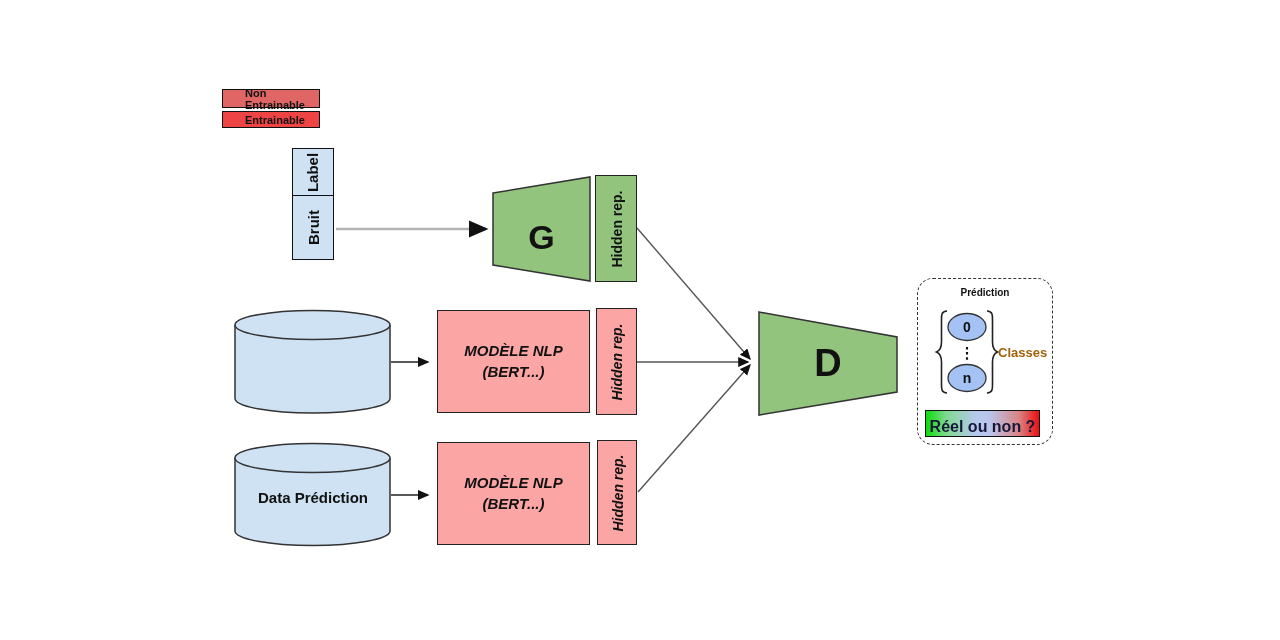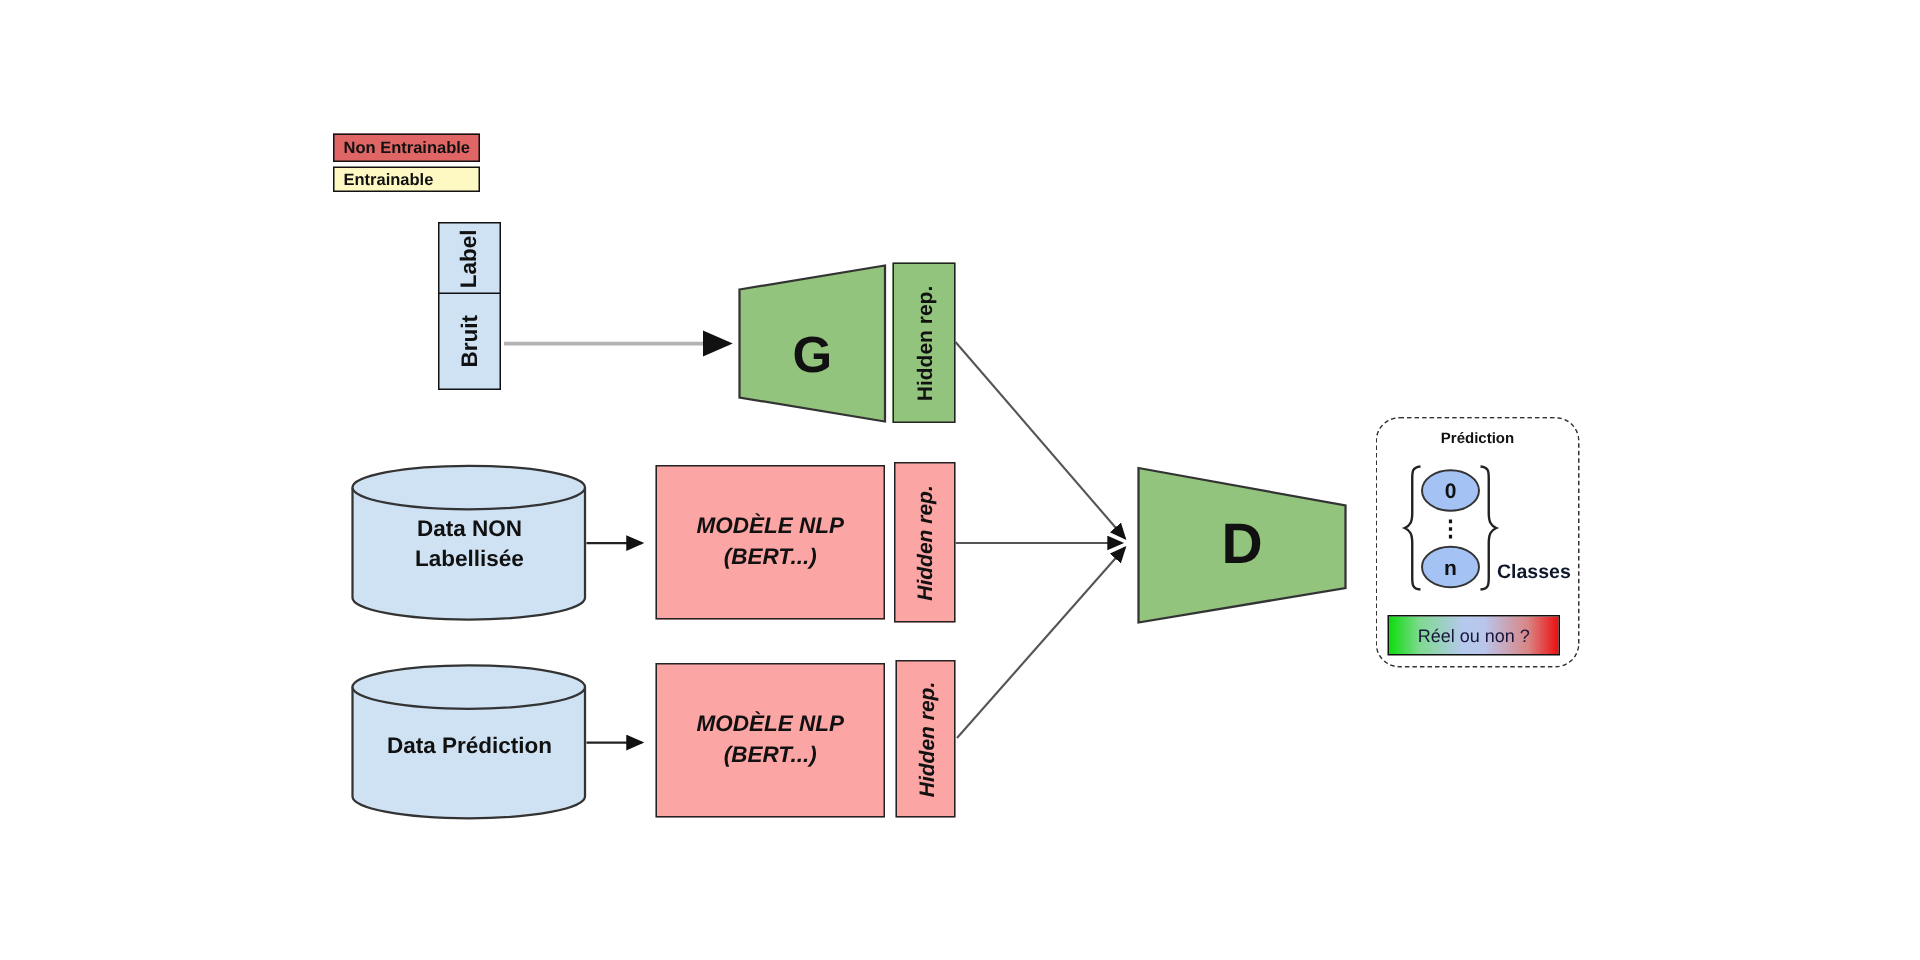--- a/index.html
+++ b/index.html
@@ -5,21 +5,21 @@
   html,body{margin:0;padding:0;background:#ffffff;}
   #canvas{
     position:relative;width:1280px;height:640px;background:#ffffff;
     font-family:"Liberation Sans",sans-serif;overflow:hidden;
   }
   #shapes{position:absolute;left:0;top:0;z-index:1;}
   .abs{position:absolute;z-index:2;box-sizing:border-box;}
   .legend-chip{
     width:98px;height:19px;border:1px solid #111;
     font-size:11px;font-weight:bold;color:#111;
-    display:flex;align-items:center;padding-left:6px;
+    display:flex;align-items:center;padding-left:22px;
   }
   .vcell{
     background:#cfe2f3;border:1.5px solid #111;
     display:flex;align-items:center;justify-content:center;
   }
   .vtext{
     transform:rotate(-90deg);white-space:nowrap;
     font-weight:bold;color:#111;font-size:15px;
   }
   .hidden-box{
@@ -34,26 +34,26 @@
   .block-label{
     font-weight:bold;color:#111;font-size:15px;text-align:center;
     white-space:pre-line;line-height:1.35;
   }
   .pred-box{
     border:1.6px dashed #333;border-radius:16px;background:transparent;
   }
   .pred-title{font-weight:bold;font-size:10px;color:#111;text-align:center;}
   .node-num{font-size:14px;font-weight:600;color:#111;text-align:center;}
   .dots{font-size:15px;font-weight:bold;color:#111;text-align:center;line-height:1;}
-  .classes-label{font-size:13px;font-weight:bold;color:#0f172a;margin-top:28px;}
+  .classes-label{font-size:13px;font-weight:bold;color:#a16207;}
   .grad-bar{
     background:linear-gradient(90deg,#0ddc0d 0%,#7fd98f 18%,#b6c9ee 44%,#b9c6ec 56%,#d98585 82%,#ec0f0f 100%);
     border:1px solid #111;
-    display:flex;align-items:center;justify-content:center;
-    font-size:12px;font-weight:normal;color:#17173a;
+    display:flex;align-items:flex-end;justify-content:center;
+    font-size:16px;font-weight:bold;color:#17173a;
   }
 </style>
 </head>
 <body>
 
 <div id="canvas">
 
   <svg id="shapes" width="1280" height="640" viewBox="0 0 1280 640">
     <defs>
       <marker id="ah" markerWidth="9" markerHeight="8" refX="7" refY="3.5" orient="auto">
@@ -83,39 +83,37 @@
     <ellipse cx="967" cy="327" rx="19" ry="13.5" fill="#a4c2f4" stroke="#333" stroke-width="1.3"></ellipse>
     <ellipse cx="967" cy="378" rx="19" ry="13.5" fill="#a4c2f4" stroke="#333" stroke-width="1.3"></ellipse>
 
     <path d="M947,311 C941,311.5 941.5,315 941.5,321 L941.5,342 C941.5,348 940,350.5 936.5,352 C940,353.5 941.5,356 941.5,362 L941.5,383 C941.5,389 941,392.5 947,393" fill="none" stroke="#222" stroke-width="1.6"></path>
     <path d="M987,311 C993,311.5 992.5,315 992.5,321 L992.5,342 C992.5,348 994,350.5 997.5,352 C994,353.5 992.5,356 992.5,362 L992.5,383 C992.5,389 993,392.5 987,393" fill="none" stroke="#222" stroke-width="1.6"></path>
   </svg>
 
   <div class="abs legend-chip" style="left:222px;top:89px;background:#e06666;">
     <span>Non Entrainable</span>
   </div>
-  <div class="abs legend-chip" style="left:222px;top:111px;height:17px;background:#fef9c3;">
+  <div class="abs legend-chip" style="left:222px;top:111px;height:17px;background:#ef4444;">
     <span>Entrainable</span>
   </div>
 
   <div class="abs vcell" style="left:292px;top:148px;width:42px;height:48px;">
     <span class="vtext">Label</span>
   </div>
   <div class="abs vcell" style="left:292px;top:196px;width:42px;height:64px;border-top:none;">
     <span class="vtext">Bruit</span>
   </div>
 
   <div class="abs center-flex node-letter" style="left:493px;top:193px;width:97px;height:88px;font-size:34px;">G</div>
 
   <div class="abs hidden-box green-fill" style="left:595px;top:175px;width:42px;height:107px;">
     <span class="vtext">Hidden rep.</span>
   </div>
 
-  <div class="abs block-label" style="left:240px;top:343px;width:146px;">Data NON
-Labellisée</div>
 
   <div class="abs red-fill center-flex" style="left:437px;top:310px;width:153px;height:103px;border:1.5px solid #222;">
     <span class="block-label">MODÈLE NLP
 (BERT...)</span>
   </div>
 
   <div class="abs hidden-box red-fill" style="left:596px;top:308px;width:41px;height:107px;">
     <span class="vtext">Hidden rep.</span>
   </div>
 

